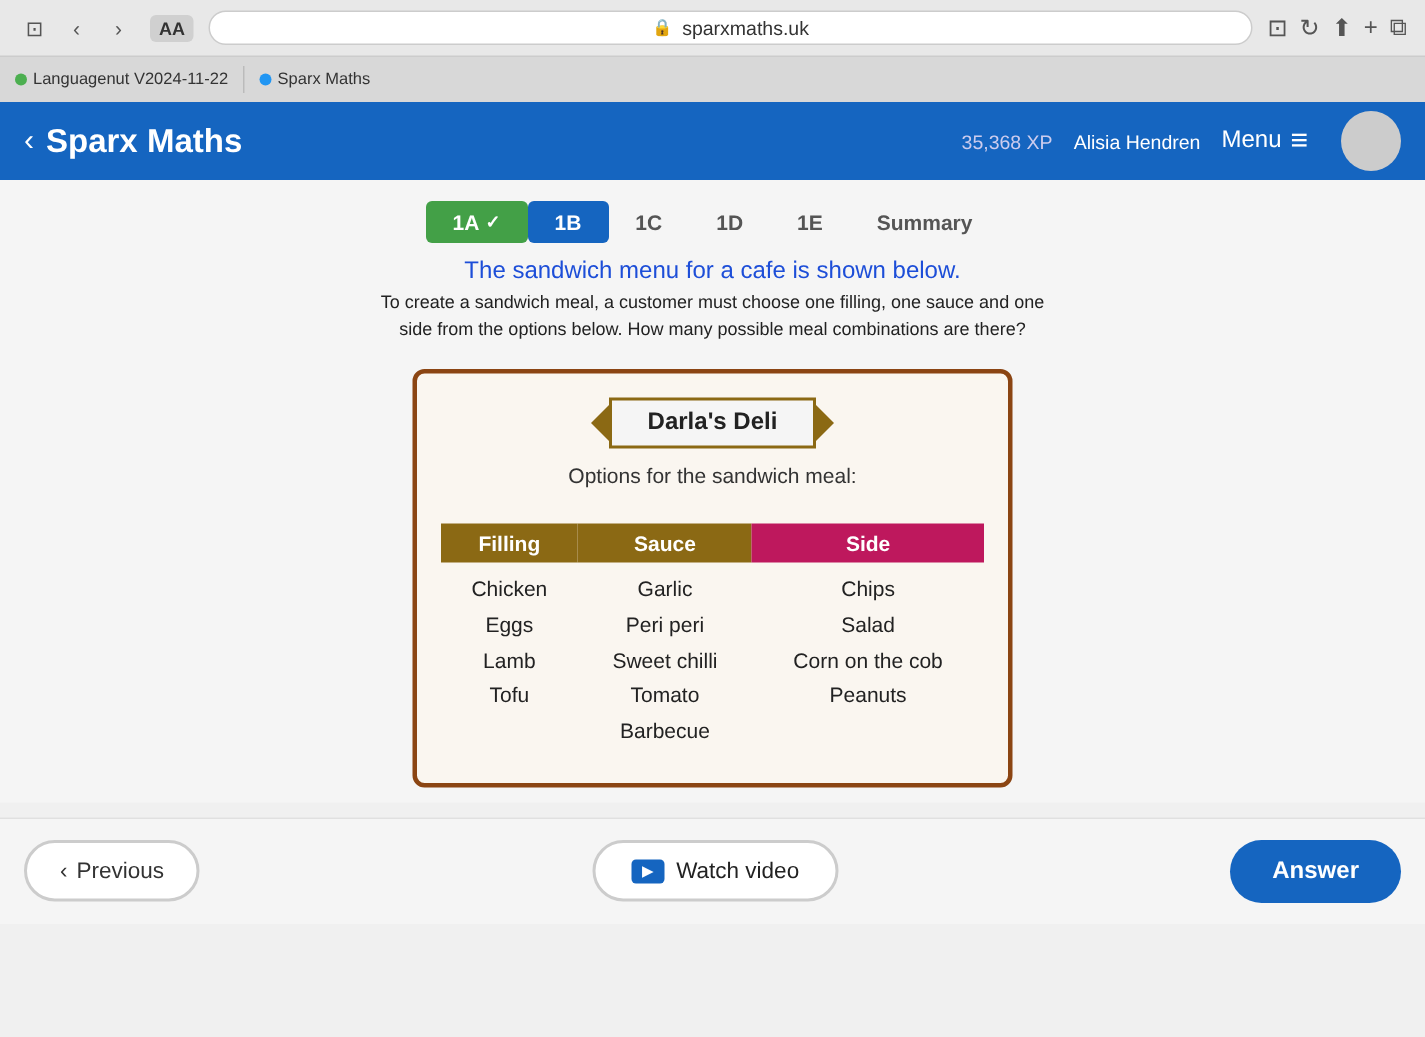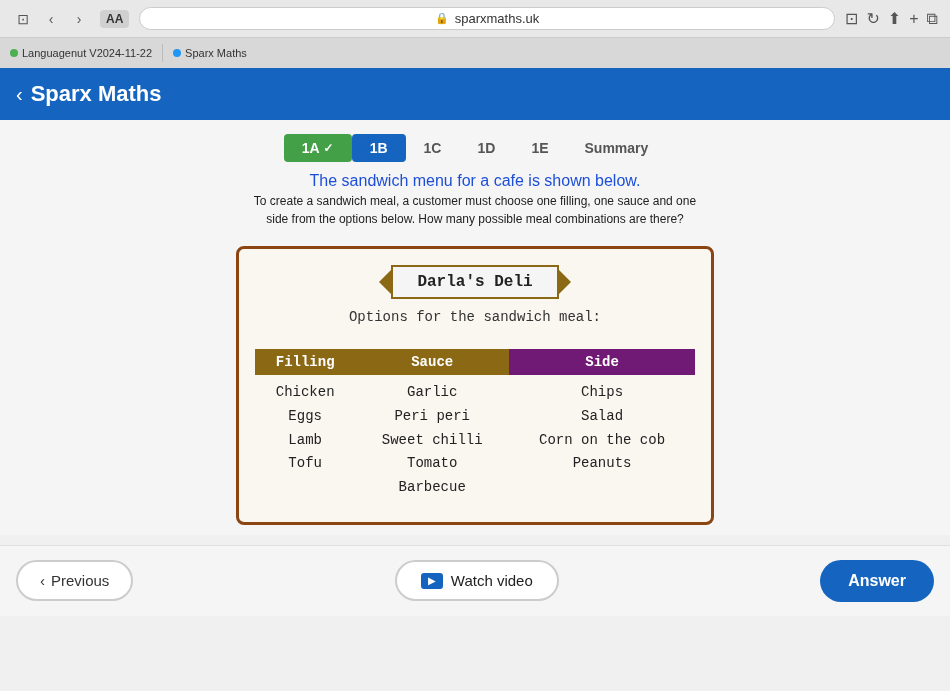--- a/index.html
+++ b/index.html
@@ -234,24 +234,23 @@
     
     .deli-card-wrapper {
       display: flex;
       justify-content: center;
       padding: 18px 0 10px 0;
     }
     .deli-card {
       border: 3px solid #8B4513;
       border-radius: 8px;
       background: #faf6f0;
-      width: 478px;
+      width: 400px;
       padding: 16px;
       position: relative;
-      font-family: Liberation Mono, monospace;
     }
     .deli-title-banner {
       display: flex;
       justify-content: center;
       align-items: center;
       margin-bottom: 10px;
       position: relative;
     }
     .deli-title-box {
       background: #f5f5f5;
@@ -299,21 +298,21 @@
     }
     .menu-table th {
       color: white;
       padding: 5px 10px;
       font-size: 14px;
       font-weight: 600;
       text-align: center;
     }
     .th-filling { background: #8B6914; }
     .th-sauce { background: #8B6914; }
-    .th-side { background: #701a75; }
+    .th-side { background: #be185d; }
 
     .menu-table td {
       text-align: center;
       vertical-align: top;
       font-size: 14px;
       color: #222;
       padding: 6px 10px;
       line-height: 1.7;
     }
 
@@ -411,20 +410,29 @@
   <div style="width:1px;background:#bbb;height:18px;"></div>
   <div class="tab-item">
     <span class="tab-dot tab-dot-blue"></span>
     <span>Sparx Maths</span>
   </div>
 </div>
 
 <div class="app-header">
   <button class="back-btn">‹</button>
   <span class="app-title">Sparx Maths</span>
+  <div class="header-right">
+    <span class="xp-text">35,368 XP</span>
+    <span class="user-name">Alisia Hendren</span>
+    <button class="menu-btn">
+      <span>Menu</span>
+      <span class="hamburger">≡</span>
+    </button>
+    <div class="avatar-placeholder"></div>
+  </div>
 </div>
 
 <div class="content-area">
 
   <div class="tab-nav">
     <div class="tab-item-nav completed">
       <span>1A</span>
       <span class="check-mark">✓</span>
     </div>
     <div class="tab-item-nav active">

